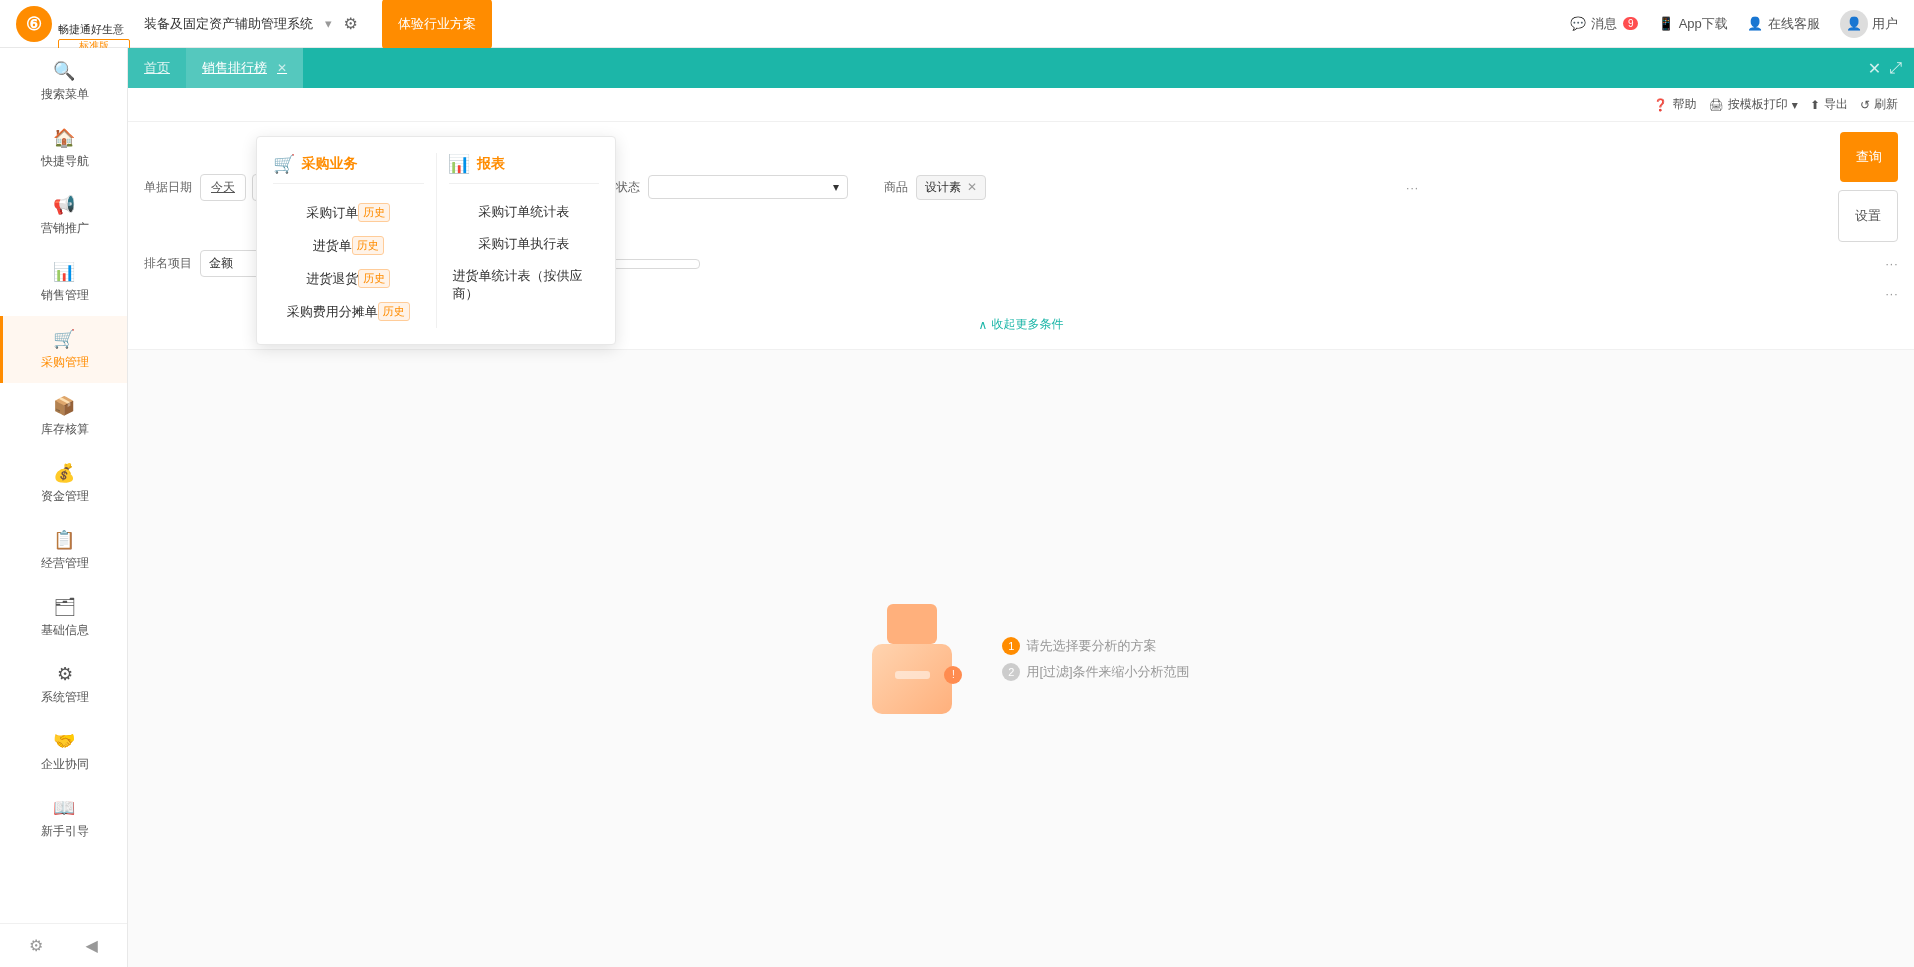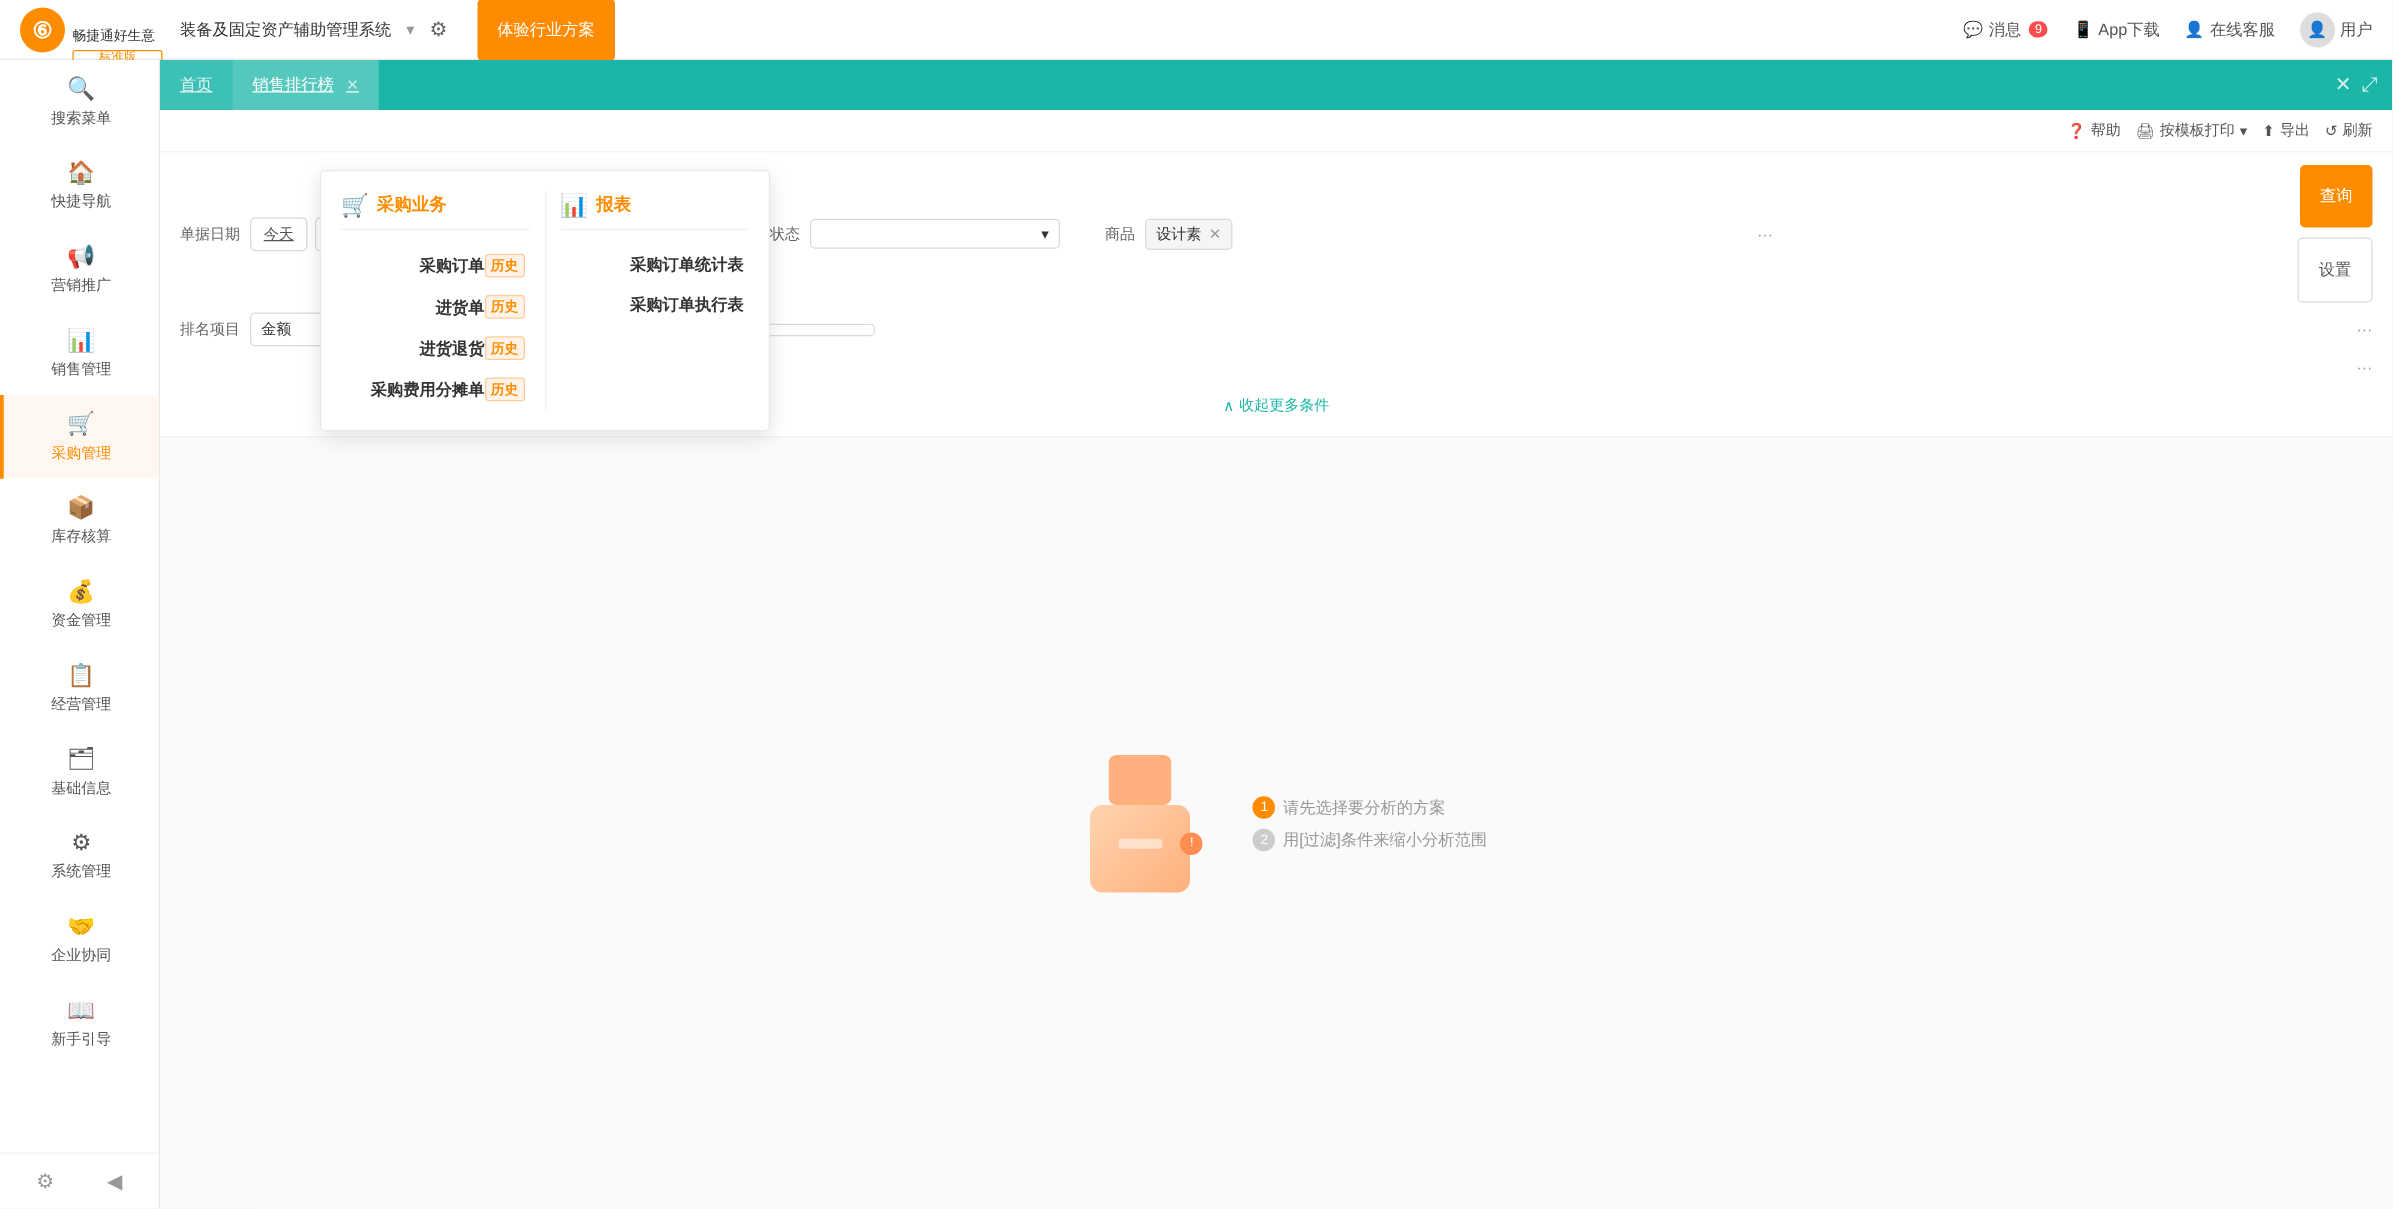--- a/index.html
+++ b/index.html
@@ -64,21 +64,21 @@
     .hint-item { display: flex; align-items: center; gap: 6px; color: #999; font-size: 13px; }
     .hint-num { width: 18px; height: 18px; border-radius: 50%; background: #ccc; color: white; display: flex; align-items: center; justify-content: center; font-size: 11px; }
     .hint-num.orange { background: #ff8c00; }
 
     
     .dropdown-popup { position: absolute; top: 88px; left: 128px; background: white; border: 1px solid #e8e8e8; box-shadow: 0 4px 16px rgba(0,0,0,0.12); border-radius: 4px; z-index: 1000; width: 360px; padding: 16px; display: flex; gap: 0; }
     .popup-col { flex: 1; }
     .popup-col-title { display: flex; align-items: center; gap: 6px; color: #ff8c00; font-size: 14px; font-weight: bold; margin-bottom: 12px; padding-bottom: 8px; border-bottom: 1px solid #f0f0f0; }
     .popup-icon { font-size: 18px; }
     .popup-divider { width: 1px; background: #f0f0f0; margin: 0 12px; }
-    .popup-item { display: flex; align-items: center; justify-content: flex-end; padding: 7px 4px; cursor: pointer; color: #333; font-size: 13px; font-weight: bold; }
+    .popup-item { display: flex; align-items: center; justify-content: center; padding: 7px 4px; cursor: pointer; color: #333; font-size: 13px; }
     .history-tag { background: #fff3e8; color: #ff8c00; border: 1px solid #ffcc99; border-radius: 3px; font-size: 11px; padding: 1px 4px; }
 
     .filter-section { background: white; border-bottom: 1px solid #f0f0f0; flex-shrink: 0; }
     .filter-inner { padding: 10px 16px; }
     .row { display: flex; align-items: center; gap: 8px; margin-bottom: 8px; }
     .row:last-child { margin-bottom: 0; }
   </style>
 </head>
 <body>
 
@@ -337,17 +337,20 @@
           <div class="popup-col-title">
             <span class="popup-icon">📊</span>
             <span>报表</span>
           </div>
           <div class="popup-item">
             <span>采购订单统计表</span>
           </div>
           <div class="popup-item">
             <span>采购订单执行表</span>
           </div>
+          <div class="popup-item">
+            <span>进货单统计表（按供应商）</span>
+          </div>
         </div>
       </div>
     </div>
   </div>
 </div>
 
 </body></html>

